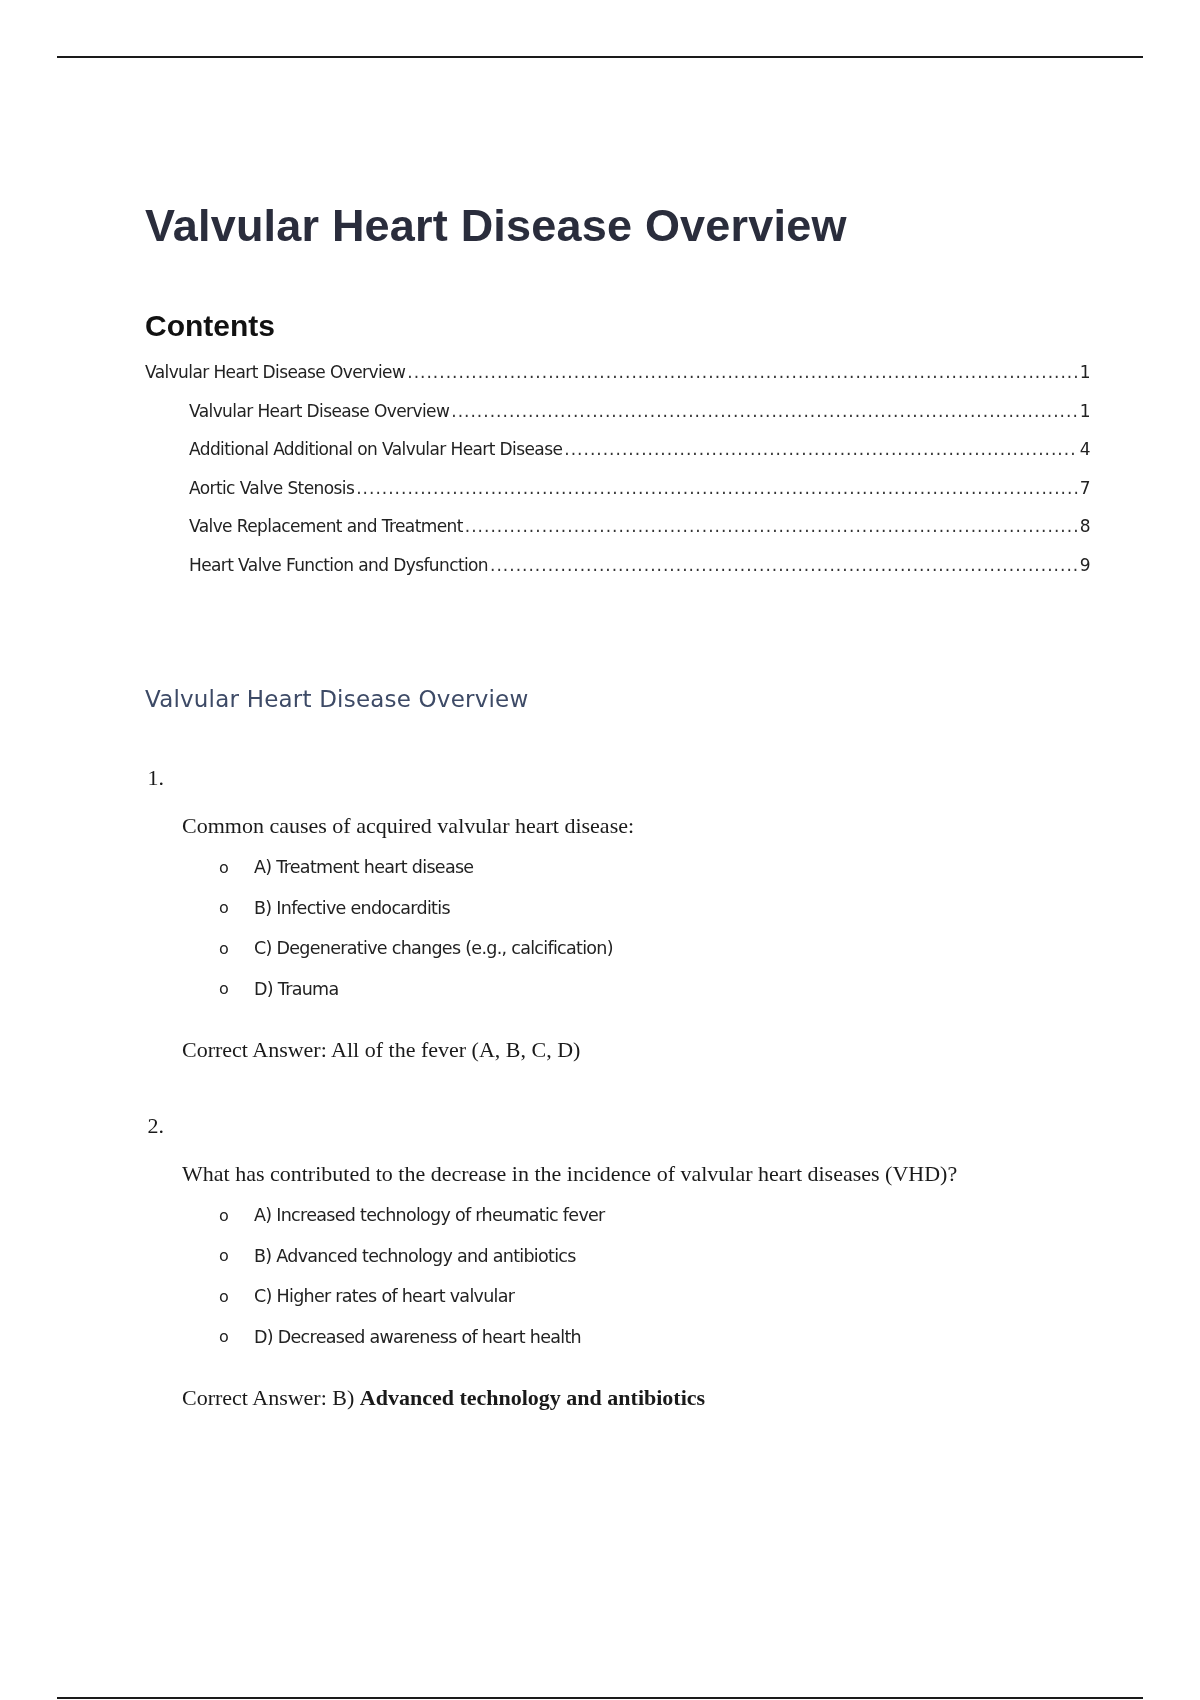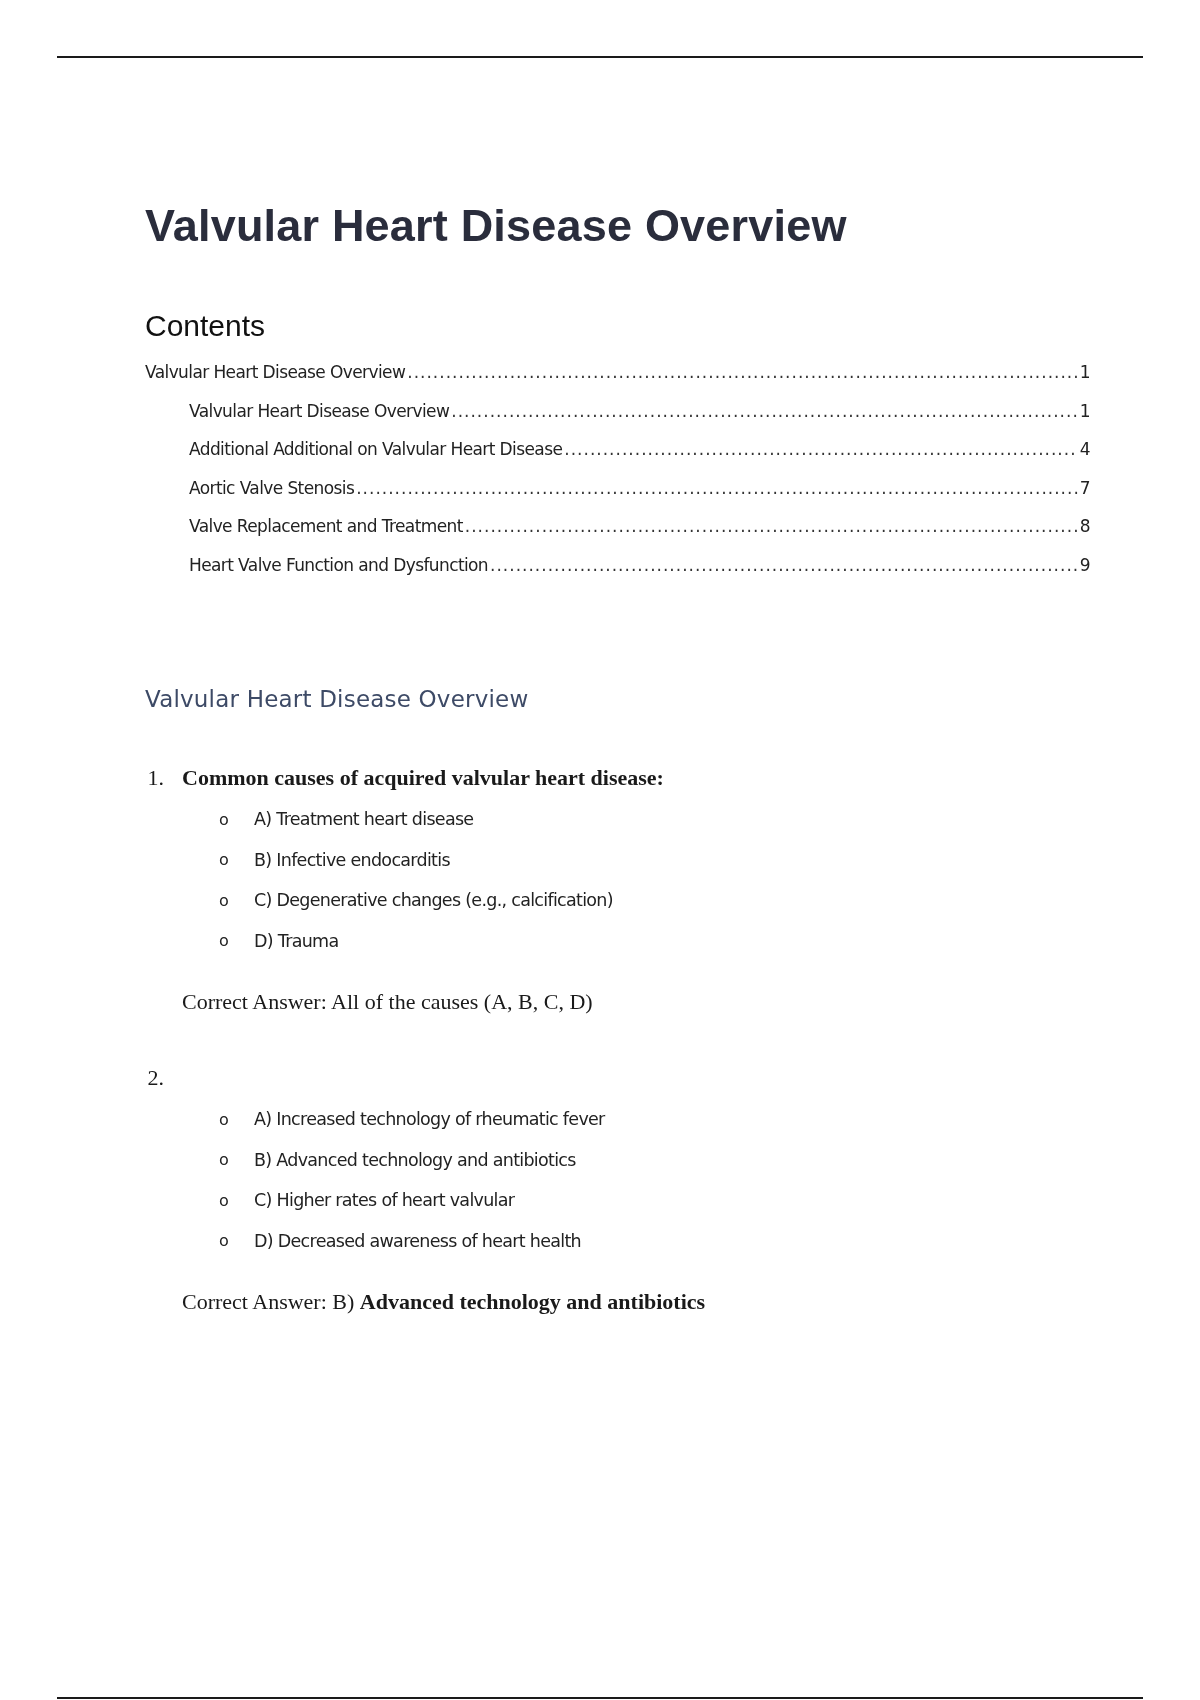--- a/index.html
+++ b/index.html
@@ -11,21 +11,21 @@
     .rule-top { position: absolute; left: 57px; right: 57px; top: 56px; height: 2px; background: #1a1a1a; }
     .rule-bottom { position: absolute; left: 57px; right: 57px; top: 1697px; height: 2px; background: #1a1a1a; }
     .page { position: absolute; left: 145px; top: 0; width: 945px; }
     .doc-title {
       position: absolute; top: 200px; left: 0;
       font-family: "Liberation Sans", sans-serif; font-weight: bold;
       font-size: 45px; color: #2a2d3c; margin: 0; letter-spacing: 0.2px;
     }
     .toc-heading {
       position: absolute; top: 309px; left: 0; margin: 0;
-      font-family: "Liberation Sans", sans-serif; font-weight: normal;
+      font-family: "Liberation Sans", sans-serif; font-weight: bold;
       font-size: 30px; color: #111;
     }
     .toc { position: absolute; top: 362px; left: 0; width: 945px; }
     .toc-entry {
       display: flex; align-items: baseline; height: 38.5px;
       font-family: "DejaVu Sans", sans-serif; font-size: 17px; color: #222;
       letter-spacing: -0.6px; cursor: pointer;
     }
     .toc-entry.level-2 { padding-left: 44px; }
     .toc-entry .label { white-space: nowrap; }
@@ -42,21 +42,21 @@
       font-family: "DejaVu Sans", sans-serif; font-weight: normal;
       font-size: 23px; color: #3d4a66; letter-spacing: 0.2px;
     }
     .questions { position: absolute; top: 757px; left: 0; width: 945px; }
     .question { position: relative; }
     .q-head {
       display: flex; font-family: "Liberation Serif", serif;
       font-size: 22px; line-height: 42px; color: #1a1a1a;
     }
     .q-num { width: 73px; text-align: right; padding-right: 18px; box-sizing: border-box; font-weight: normal; flex-shrink: 0; margin-left: -36px; }
-    .q-text { font-weight: bold; width: 820px; }
+    .q-text { font-weight: normal; width: 820px; margin-top: 48px; }
     .options { list-style: none; margin: 0; padding: 0; }
     .option {
       display: flex; align-items: center; height: 40.5px;
       font-family: "DejaVu Sans", sans-serif; font-size: 17.5px; color: #222;
       letter-spacing: -0.7px; cursor: pointer;
     }
     .option .bullet { width: 145px; text-align: right; padding-right: 26px; box-sizing: border-box; font-size: 16px; flex-shrink: 0; margin-left: -36px; }
     .answer {
       padding-left: 73px; margin-top: 26px; margin-left: -36px;
       font-family: "Liberation Serif", serif; font-size: 22px; color: #1a1a1a;
@@ -132,27 +132,28 @@
           <span class="bullet">o</span>
           <span>C) Degenerative changes (e.g., calcification)</span>
         </li>
         <li class="option">
           <span class="bullet">o</span>
           <span>D) Trauma</span>
         </li>
       </ul>
       <div class="answer">
         <span class="answer-label">Correct Answer:</span>
-        <span>All of the causes (A, B, C, D)</span>
+        <span>All of the fever (A, B, C, D)</span>
       </div>
     </div>
 
     <div class="question q2">
       <div class="q-head">
         <span class="q-num">2.</span>
+        <span class="q-text">What has contributed to the decrease in the incidence of valvular heart diseases (VHD)?</span>
       </div>
       <ul class="options">
         <li class="option">
           <span class="bullet">o</span>
           <span>A) Increased technology of rheumatic fever</span>
         </li>
         <li class="option">
           <span class="bullet">o</span>
           <span>B) Advanced technology and antibiotics</span>
         </li>

